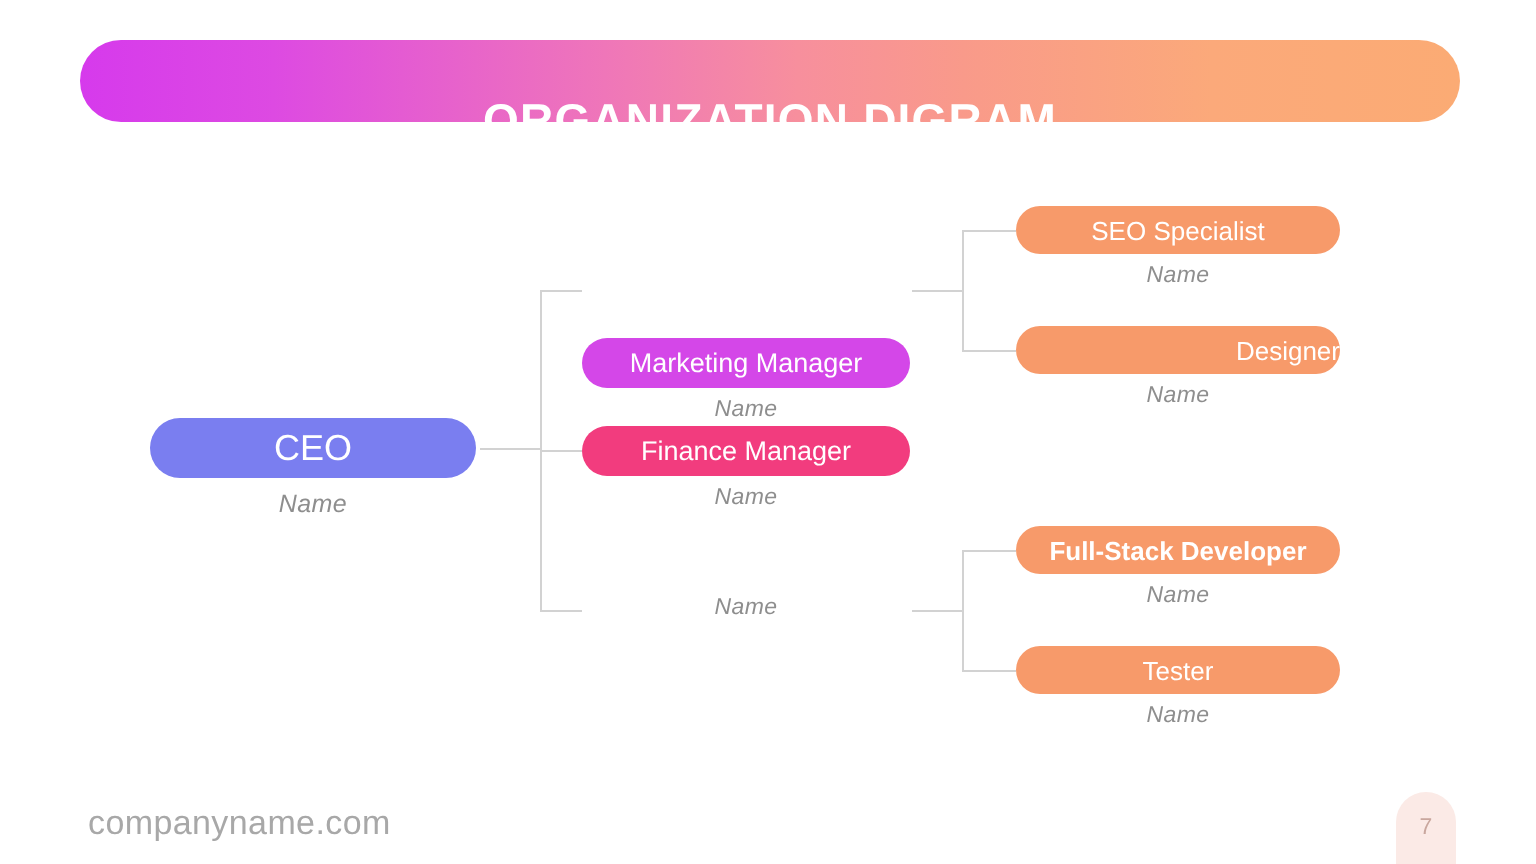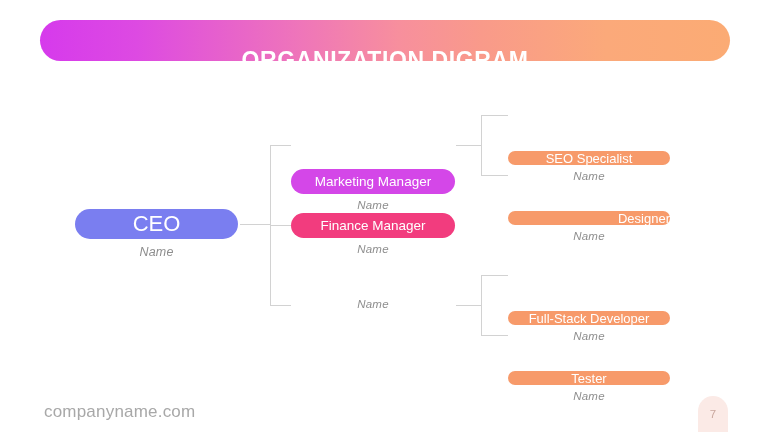--- a/index.html
+++ b/index.html
@@ -68,38 +68,37 @@
     font-size: 11.5px;
     font-style: italic;
     color: #8e8e8e;
     letter-spacing: 0.2px;
   }
 
   
   .node.lvl1 .pill {
     width: 163px;
     height: 30px;
-    font-size: 22px;
+    font-size: 18px;
     background: #7a7ef0;
   }
   .node.lvl1 .caption {
     font-size: 12.5px;
     margin-top: 6px;
   }
 
   .node.lvl2 .pill {
     width: 164px;
     height: 25px;
     font-size: 13.5px;
   }
   .node.lvl3 .pill {
     width: 162px;
-    height: 14px;
+    height: 24px;
     font-size: 13px;
-    margin-top: 48px;
   }
 
   
   .conn {
     position: absolute;
     background: #d2d2d2;
   }
   .conn.h { height: 1px; }
   .conn.v { width: 1px; }
 
@@ -192,21 +191,21 @@
   </div>
 
   <div class="node lvl3" style="left:508px; top:163px; width:162px;">
     <div class="pill" style="background:#f79a6a;justify-content:flex-end;">
       <span>Designer</span>
     </div>
     <div class="caption">Name</div>
   </div>
 
   <div class="node lvl3" style="left:508px; top:263px; width:162px;">
-    <div class="pill" style="background:#f79a6a;">
+    <div class="pill" style="background:#f79a6a;font-weight:bold;">
       <span>Full-Stack Developer</span>
     </div>
     <div class="caption">Name</div>
   </div>
 
   <div class="node lvl3" style="left:508px; top:323px; width:162px;">
     <div class="pill" style="background:#f79a6a;">
       <span>Tester</span>
     </div>
     <div class="caption">Name</div>

